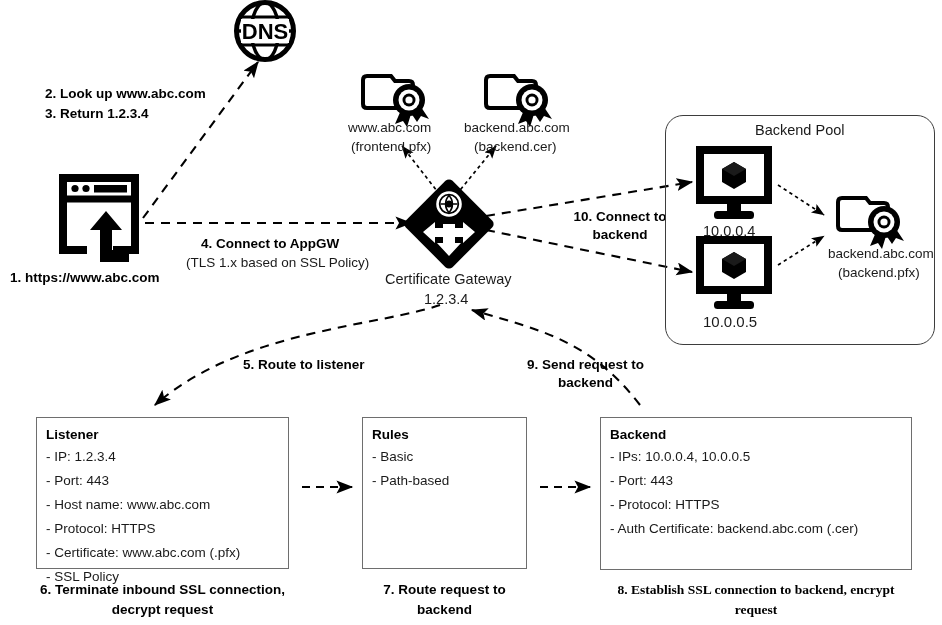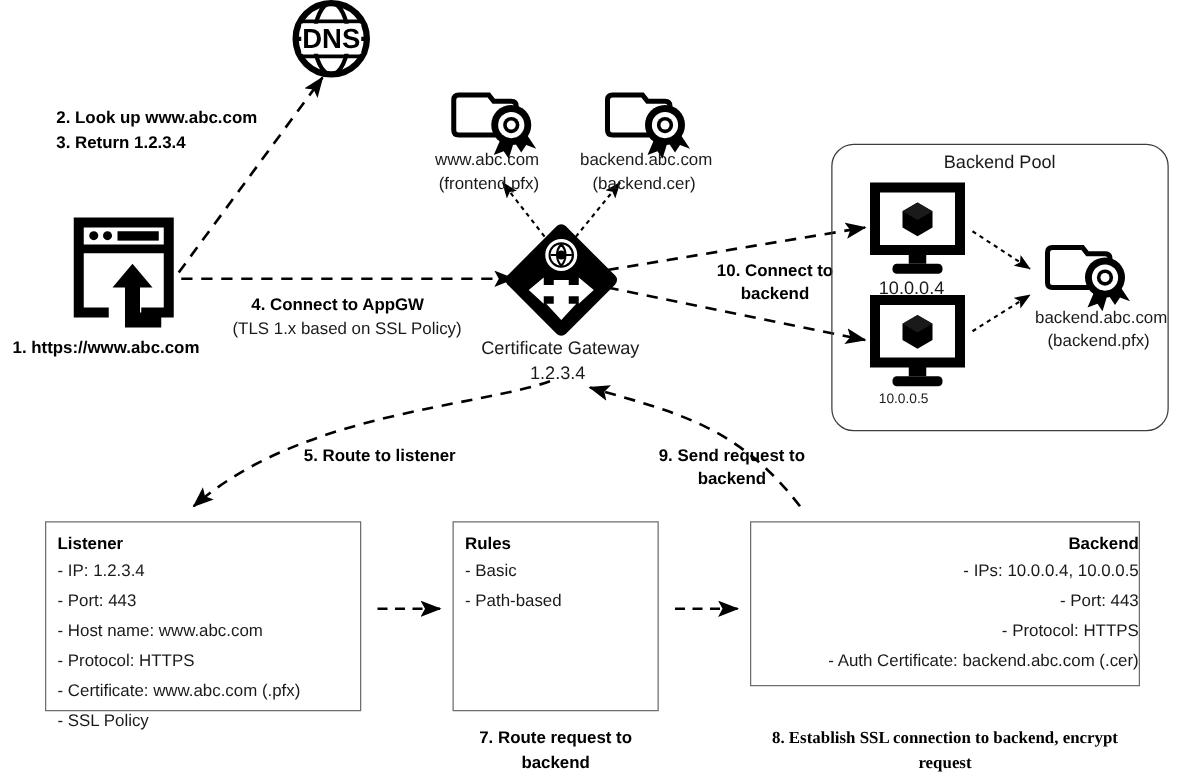--- a/index.html
+++ b/index.html
@@ -209,51 +209,52 @@
 
   <div class="lbl" style="left:385px; top:270px; font-size:14.5px;">Certificate Gateway</div>
   <div class="lbl" style="left:424px; top:290px; font-size:14.5px;">1.2.3.4</div>
 
   <div class="lbl bold ctr" style="left:560px; top:208px; width:120px;">10. Connect to backend</div>
 
   <div class="pool" style="left:665px; top:115px; width:270px; height:230px;"></div>
   <div class="pool-title" style="left:755px; top:122px;">Backend Pool</div>
 
   <div class="lbl" style="left:703px; top:222px; font-size:14.5px;">10.0.0.4</div>
-  <div class="lbl" style="left:703px; top:312px; font-size:11px;">10.0.0.5</div>
+  <div class="lbl" style="left:703px; top:312px; font-size:15px;">10.0.0.5</div>
 
   <div class="lbl" style="left:828px; top:245px;">backend.abc.com</div>
   <div class="lbl" style="left:838px; top:264px;">(backend.pfx)</div>
 
   <div class="lbl bold" style="left:243px; top:356px;">5. Route to listener</div>
 
   <div class="lbl bold ctr" style="left:498px; top:356px; width:175px;">9. Send request to backend</div>
 
   <div class="infobox" style="left:36px; top:417px; width:253px; height:152px;">
     <div class="title">Listener</div>
     <ul>
       <li>- IP: 1.2.3.4</li>
       <li>- Port: 443</li>
       <li>- Host name: www.abc.com</li>
       <li>- Protocol: HTTPS</li>
       <li>- Certificate: www.abc.com (.pfx)</li>
       <li>- SSL Policy</li>
     </ul>
   </div>
+  <div class="lbl bold ctr" style="left:36px; top:580px; width:253px; line-height:1.45;">6. Terminate inbound SSL connection, decrypt request</div>
 
   <div class="infobox" style="left:362px; top:417px; width:165px; height:152px;">
     <div class="title">Rules</div>
     <ul>
       <li>- Basic</li>
       <li>- Path-based</li>
     </ul>
   </div>
   <div class="lbl bold ctr" style="left:362px; top:580px; width:165px; line-height:1.45;">7. Route request to backend</div>
 
-  <div class="infobox" style="left:600px; top:417px; width:312px; height:132px;text-align:right;">
+  <div class="infobox" style="left:600px; top:417px; width:312px; height:153px;">
     <div class="title">Backend</div>
     <ul>
       <li>- IPs: 10.0.0.4, 10.0.0.5</li>
       <li>- Port: 443</li>
       <li>- Protocol: HTTPS</li>
       <li>- Auth Certificate: backend.abc.com (.cer)</li>
     </ul>
   </div>
   <div class="lbl bold ctr" style="left:600px; top:580px; width:312px; line-height:1.45;font-family:Liberation Serif, serif;">8. Establish SSL connection to backend, encrypt request</div>
 

